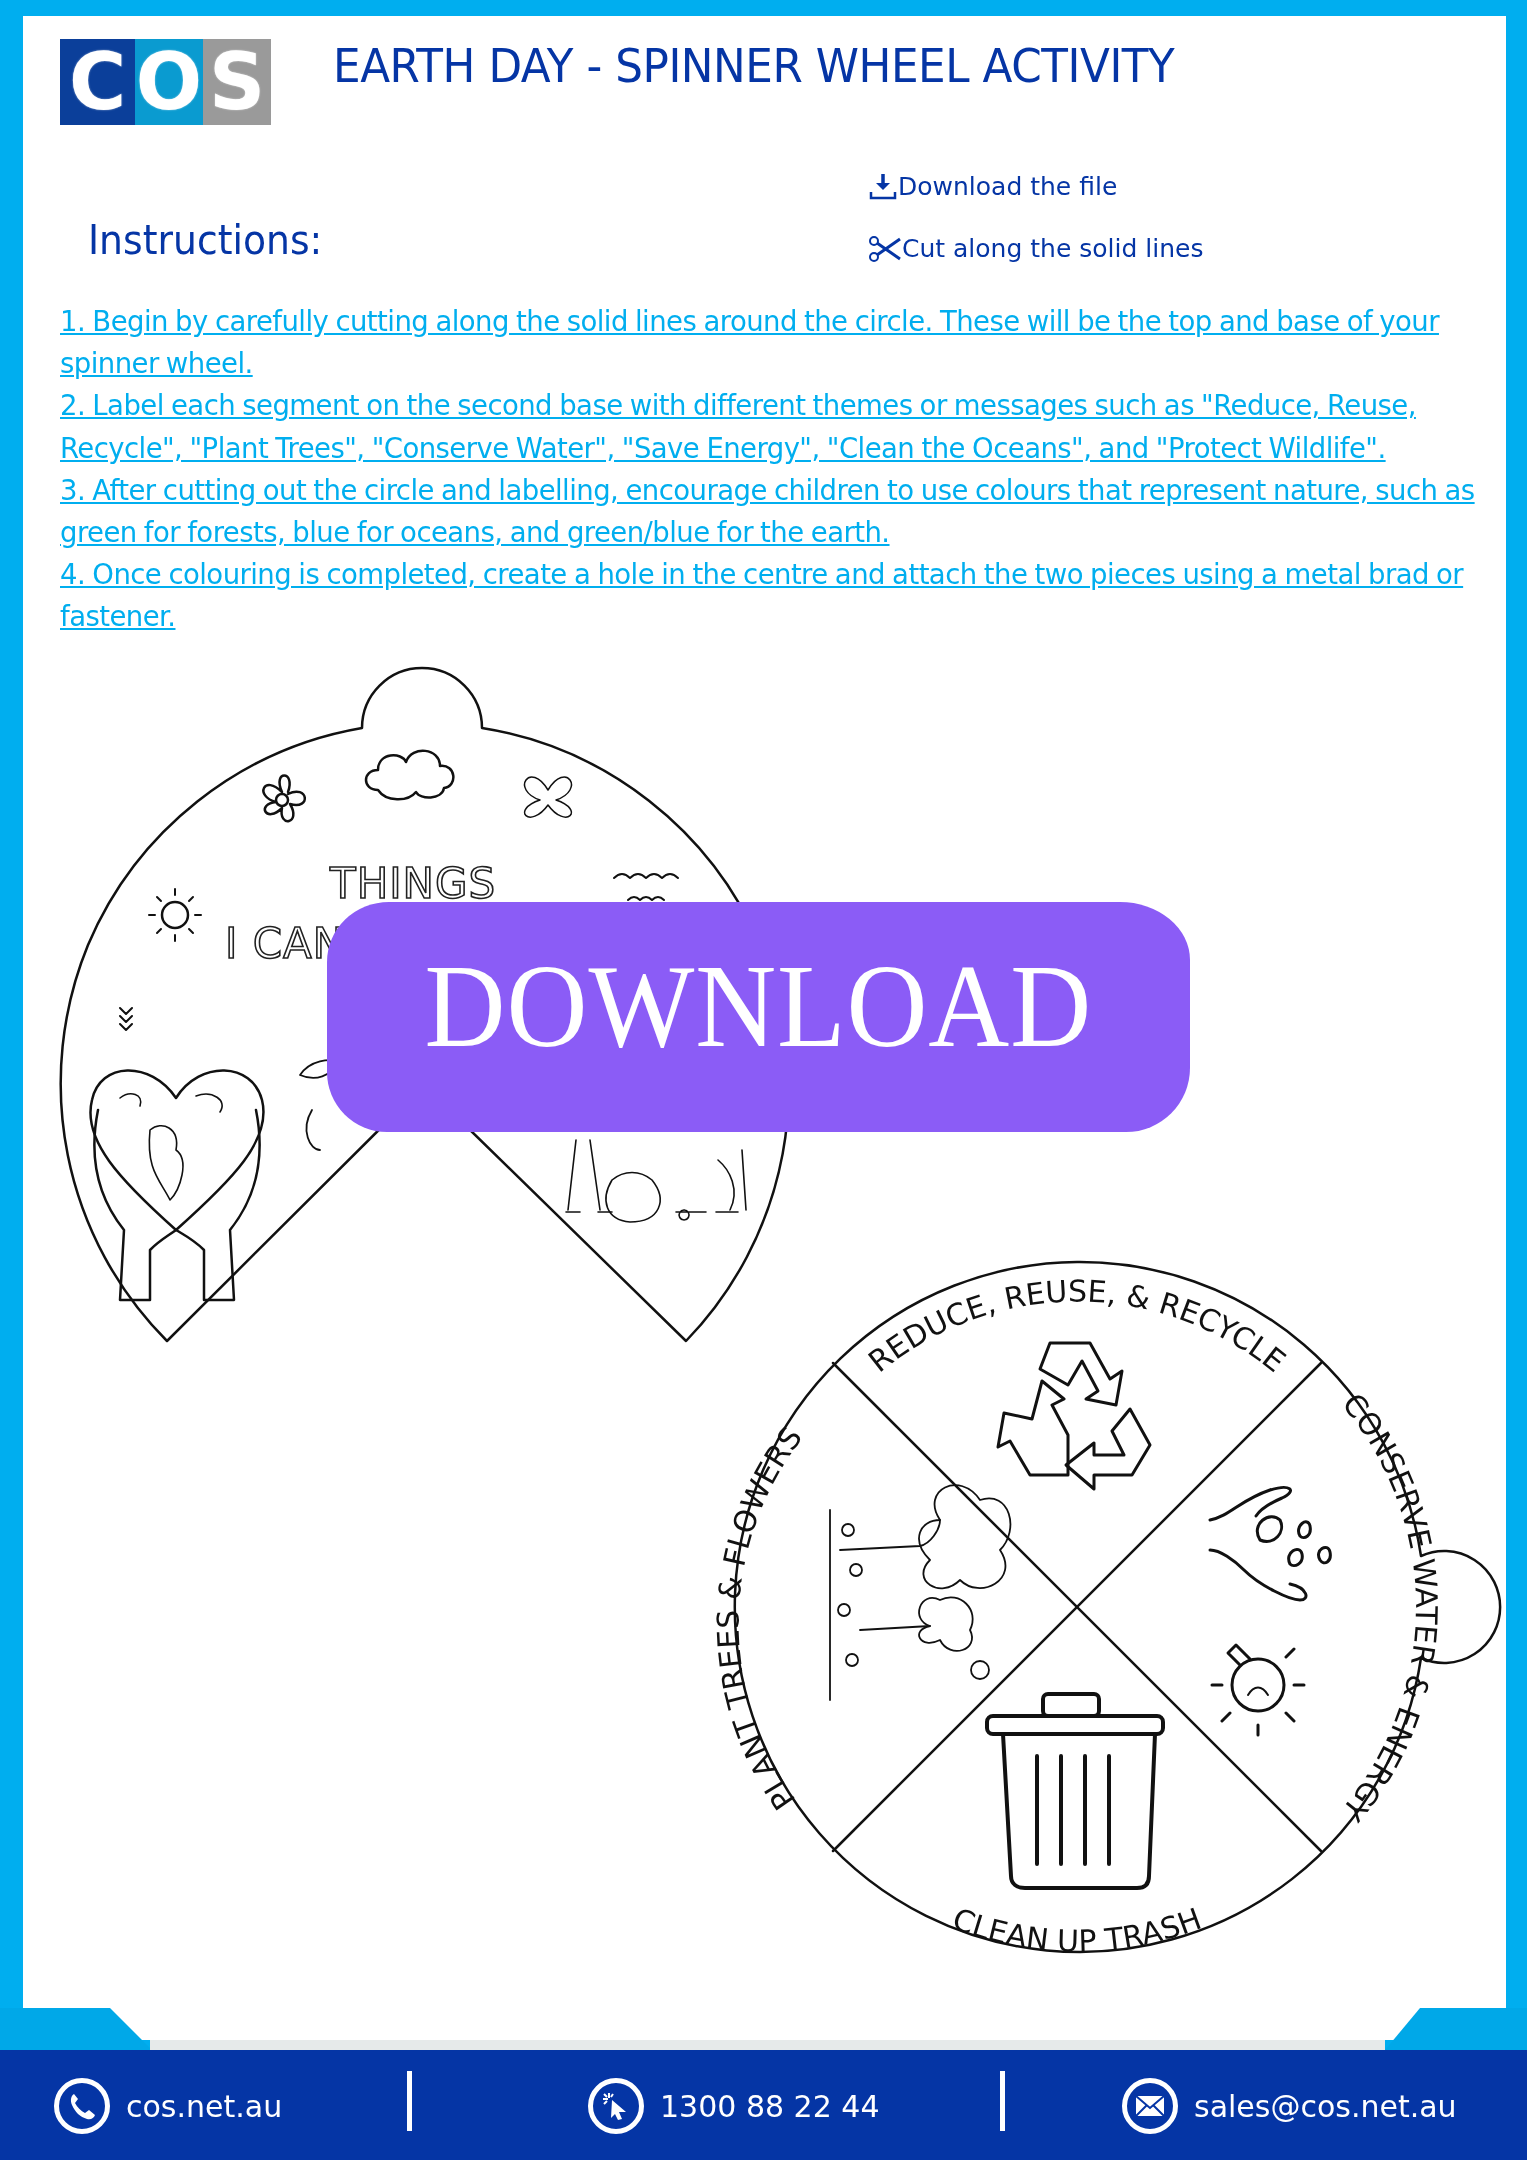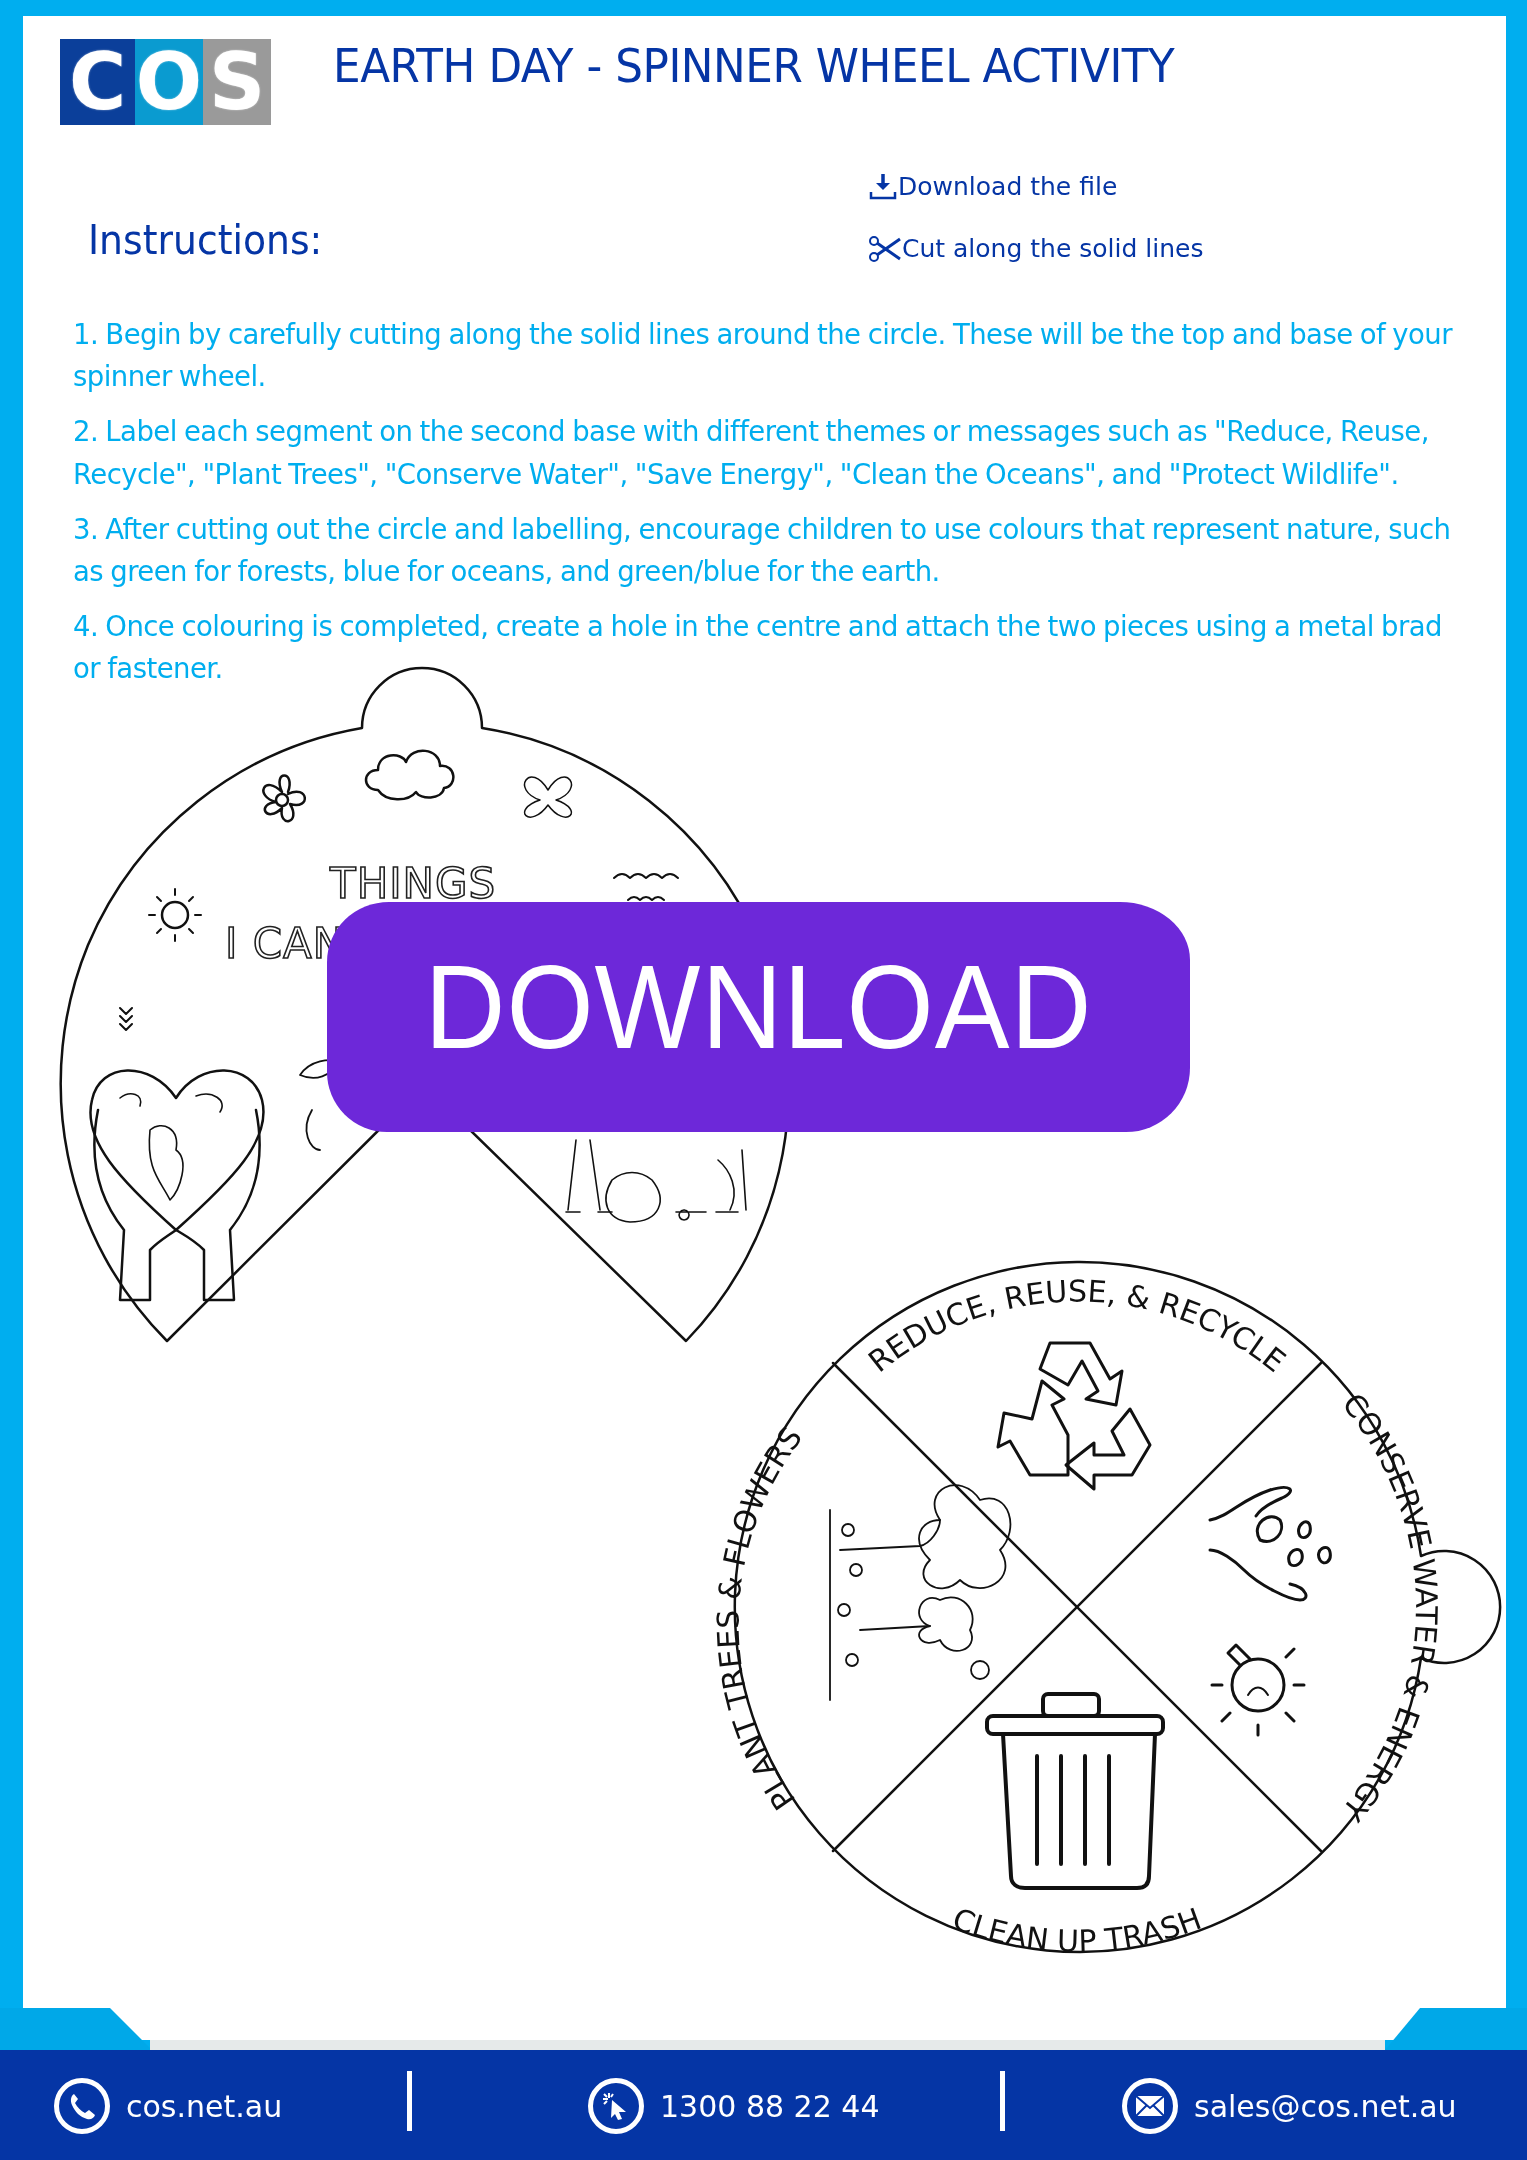--- a/index.html
+++ b/index.html
@@ -24,27 +24,27 @@
     font-family: "DejaVu Sans", sans-serif; white-space: nowrap; transform: scaleX(0.93); transform-origin: left; }
   .instr-head { left: 88px; top: 216px; font-size: 41px; color: #0535a5;
     font-family: "DejaVu Sans", sans-serif; white-space: nowrap; transform: scaleX(0.92); transform-origin: left; }
   .tip { left: 868px; display: flex; align-items: center; color: #0535a5; font-size: 25px;
     font-family: "DejaVu Sans", sans-serif; white-space: nowrap; }
   .tip svg { flex: none; }
   .tip.t1 { top: 171px; }
   .tip.t2 { top: 234px; }
   .steps { left: 60px; top: 300px; width: 1420px; color: #00aeef; font-size: 27.5px; line-height: 42.2px;
     font-family: "DejaVu Sans", sans-serif; letter-spacing: -0.55px; word-spacing: -1px; }
-  .steps p { margin: 13px; }
+  .steps p { margin: 0; text-decoration: underline; }
   .art { left: 0; top: 0; }
   .dl-btn {
     left: 327px; top: 902px; width: 863px; height: 230px;
-    background: #6d28d9; border-radius: 62px 70px 64px 60px / 60px 58px 64px 60px;
+    background: #8b5cf6; border-radius: 62px 70px 64px 60px / 60px 58px 64px 60px;
     display: flex; align-items: center; justify-content: center; cursor: pointer;
-    color: #ffffff; font-size: 118px; font-family: Liberation Sans, sans-serif; letter-spacing: 1px;
+    color: #ffffff; font-size: 118px; font-family: Liberation Serif, serif; letter-spacing: 1px;
     padding-bottom: 20px; box-sizing: border-box;
   }
   .dl-btn span { display: inline-block; transform: scaleX(0.95); }
   .footer-strip { left: 150px; top: 2040px; width: 1235px; height: 10px; background: #e6eaea; }
   .footer {
     left: 0; top: 2050px; width: 1527px; height: 110px; background: #0535a5;
   }
   .f-item { top: 2078px; display: flex; align-items: center; gap: 16px; color: #fff; font-size: 30px;
     font-family: "DejaVu Sans", sans-serif; white-space: nowrap; }
   .f-item .ic { width: 56px; height: 56px; border: 5px solid #fff; border-radius: 50%; box-sizing: border-box;

